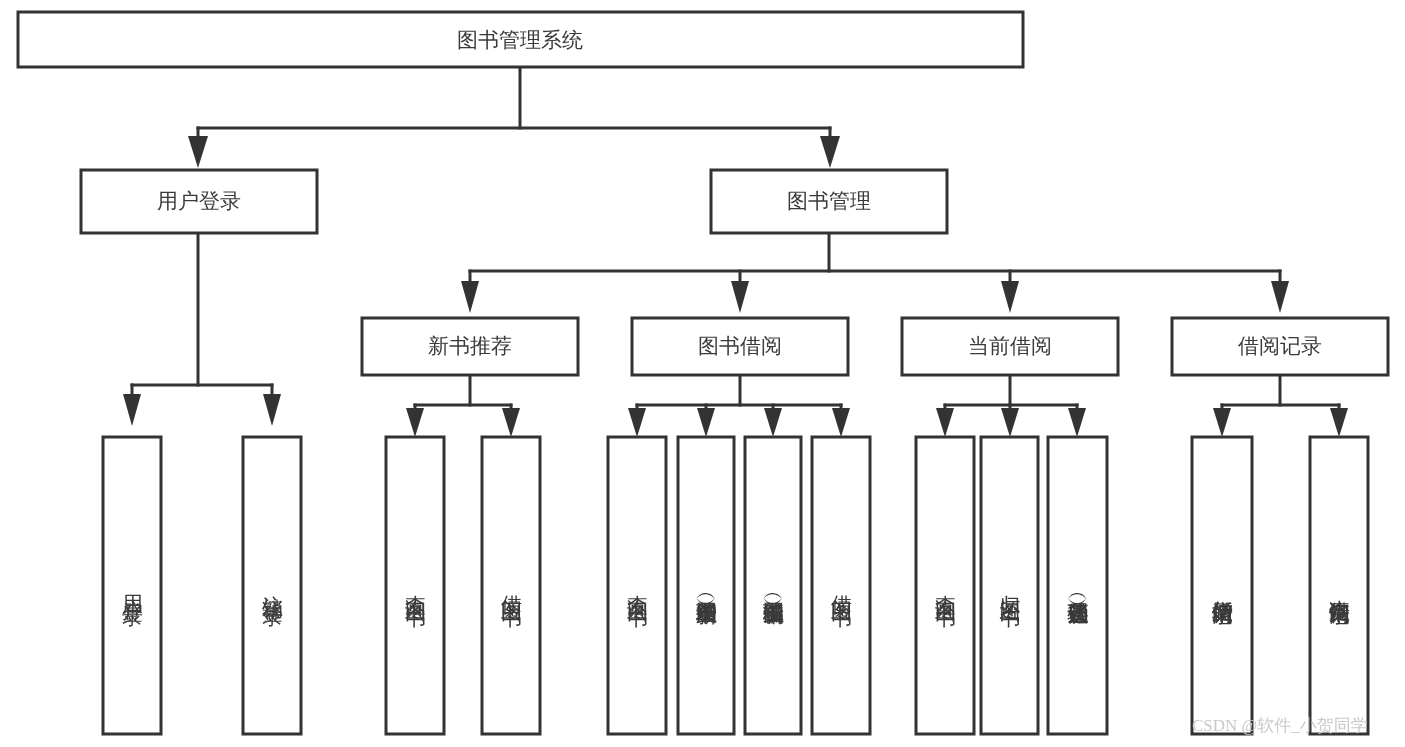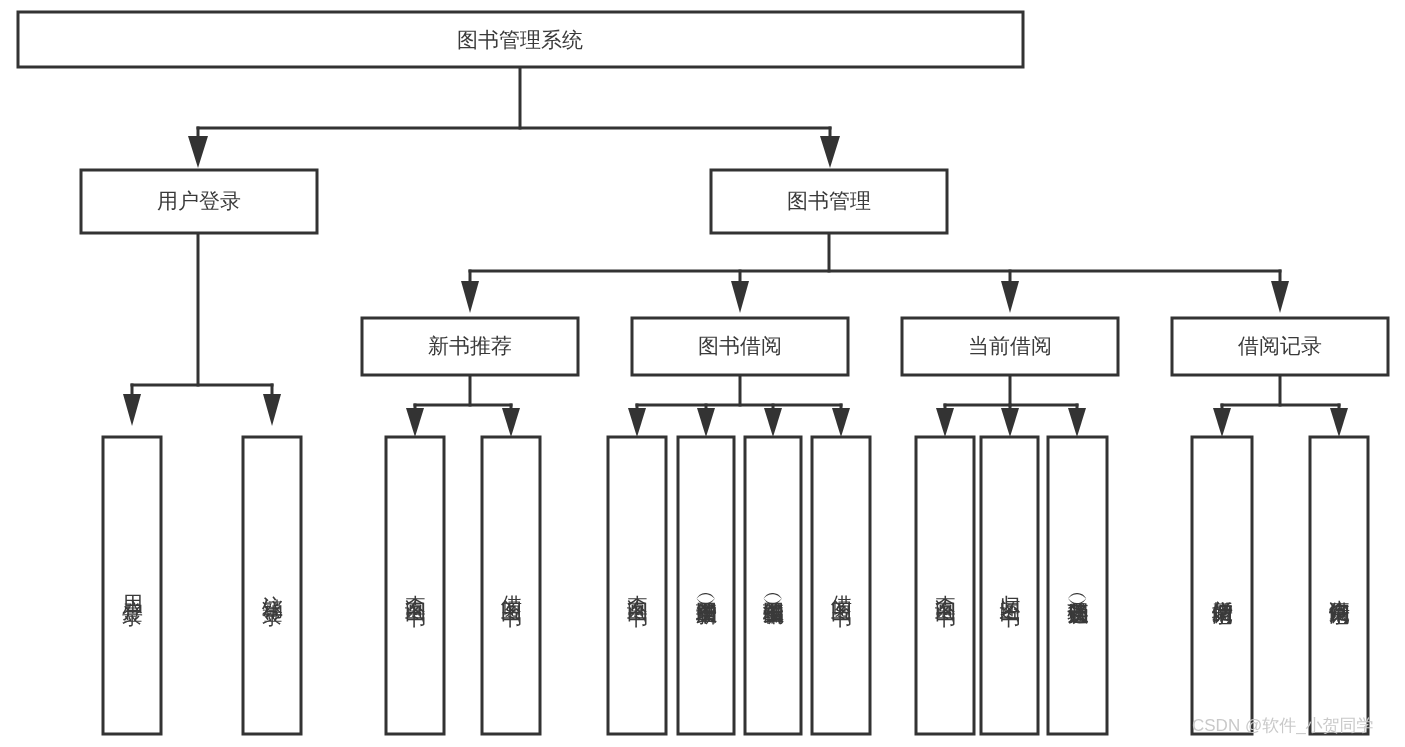--- a/index.html
+++ b/index.html
@@ -59,21 +59,21 @@
     color: #3a3a3a;
     letter-spacing: 4px;
     display: flex;
     align-items: center;
     justify-content: center;
     text-align: center;
     pointer-events: none;
   }
   .watermark {
     position: absolute;
-    font-family: Liberation Sans, sans-serif;
+    font-family: Liberation Serif, serif;
     font-size: 17px;
     color: #c9c9c9;
     white-space: nowrap;
     left: 1192px;
     top: 714px;
   }
 </style>
 </head>
 <body>
 

